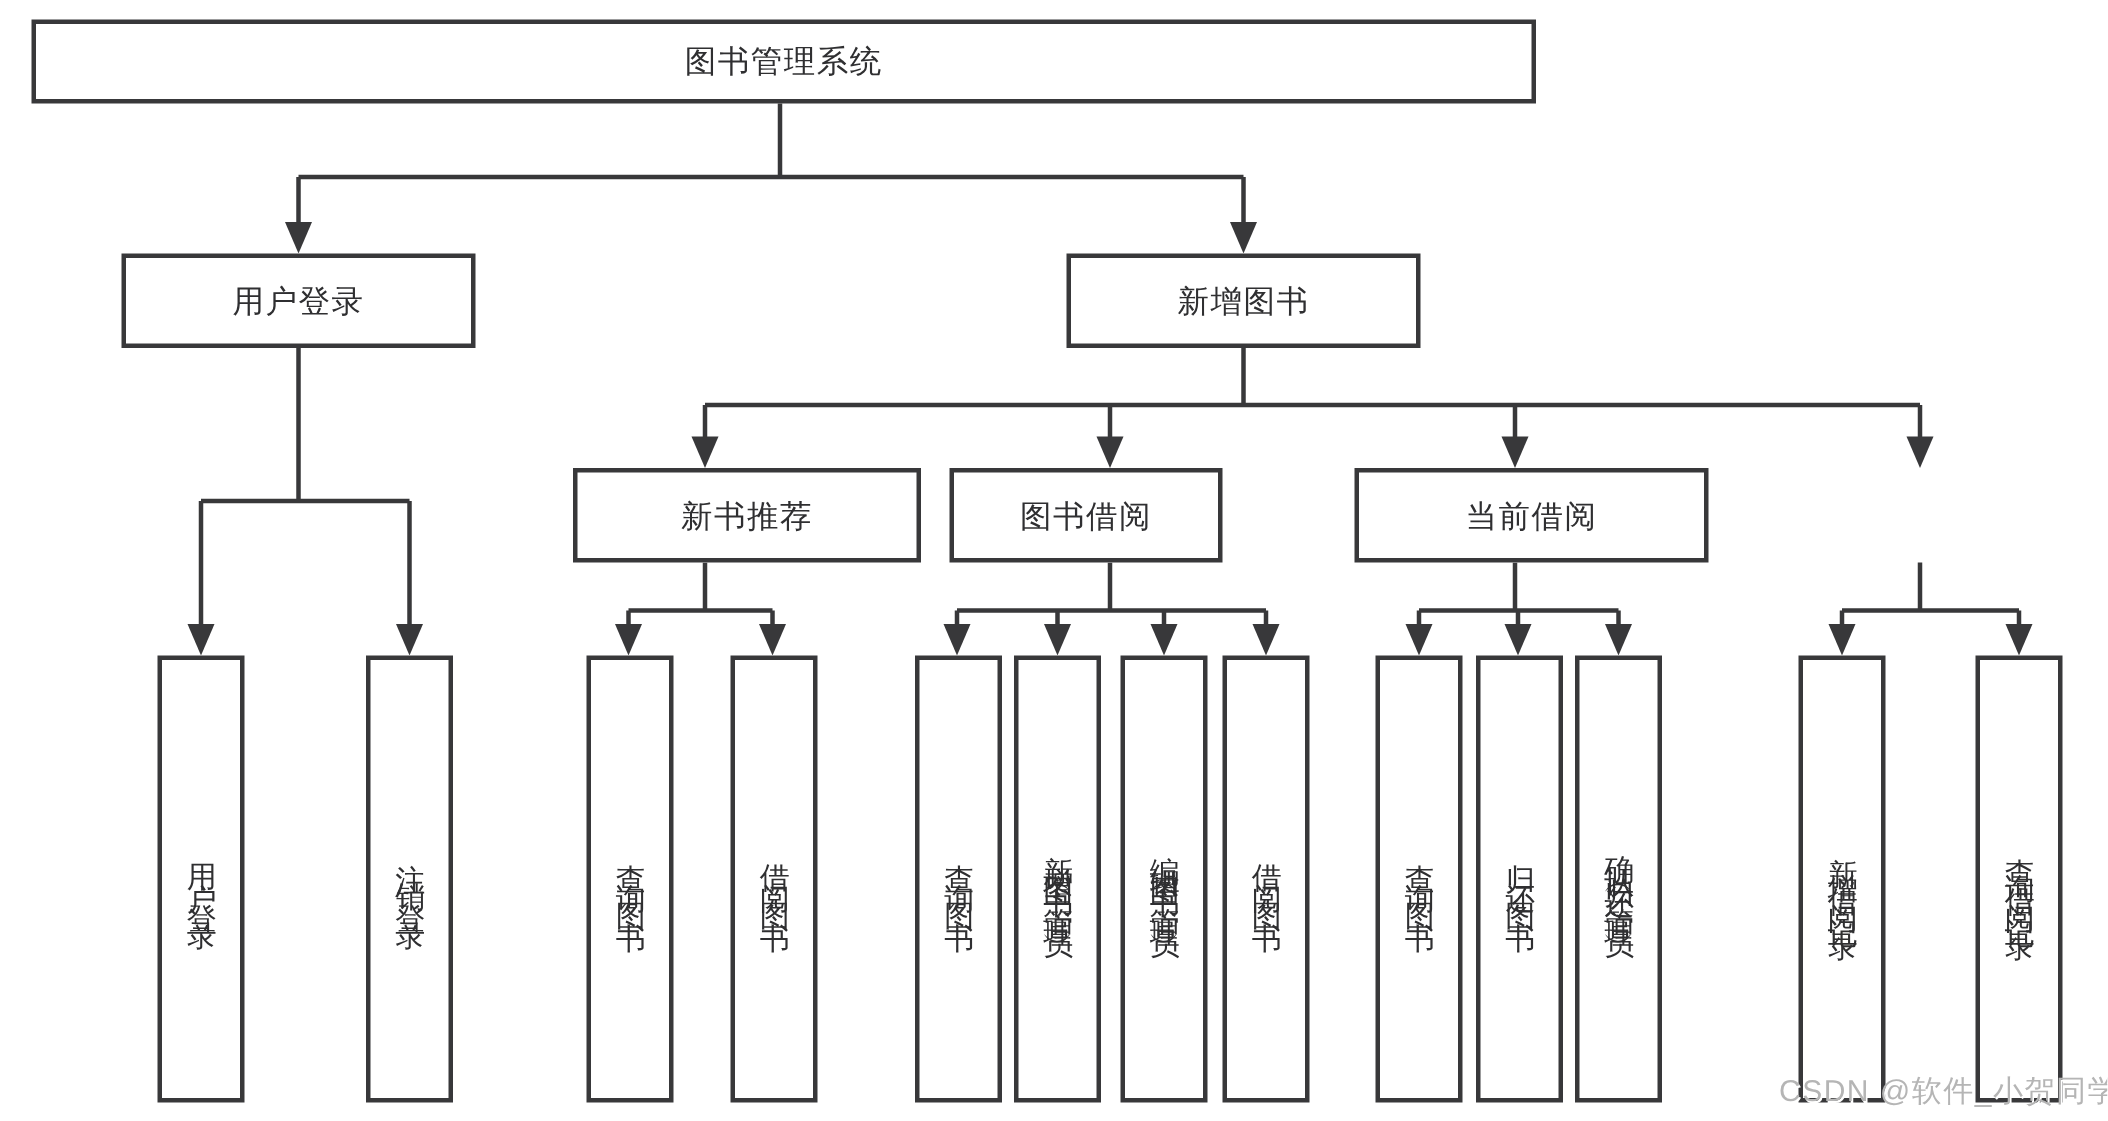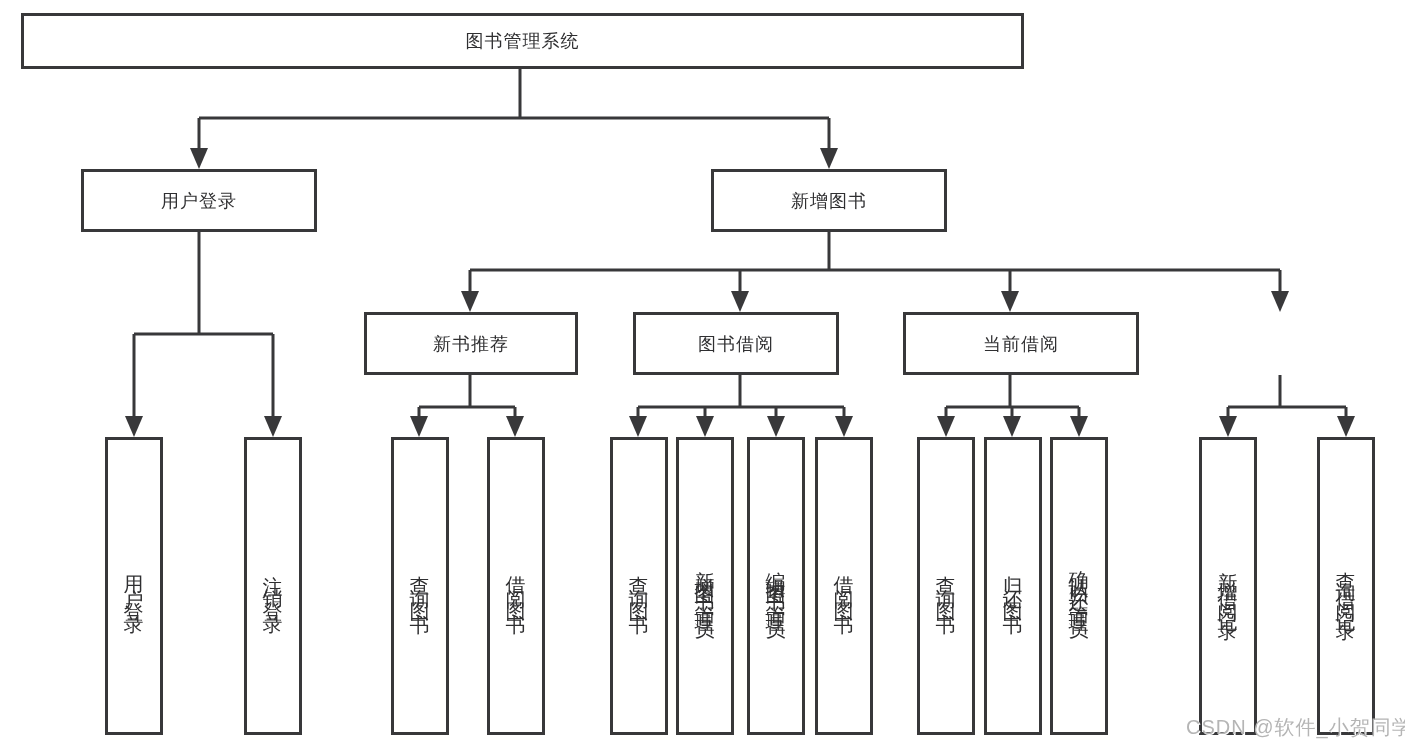--- a/index.html
+++ b/index.html
@@ -36,21 +36,21 @@
     background: #ffffff;
     border: 3px solid #38383a;
     box-sizing: border-box;
     display: flex;
     align-items: center;
     justify-content: center;
     color: #2f2f31;
     text-align: center;
   }
   .node.h {
-    font-size: 18px;
+    font-size: 21px;
     letter-spacing: 1px;
   }
   .node.v {
     font-size: 20px;
   }
   .node.v .vtext {
     writing-mode: vertical-rl;
     text-orientation: mixed;
     line-height: 1;
   }
@@ -127,24 +127,24 @@
     <span>图书管理系统</span>
   </div>
 
   <div class="node h" style="left:81px; top:169px; width:236px; height:63px;">
     <span>用户登录</span>
   </div>
   <div class="node h" style="left:711px; top:169px; width:236px; height:63px;">
     <span>新增图书</span>
   </div>
 
-  <div class="node h" style="left:364px; top:312px; width:214px; height:63px;">
+  <div class="node h" style="left:382px; top:312px; width:232px; height:63px;">
     <span>新书推荐</span>
   </div>
-  <div class="node h" style="left:633px; top:312px; width:206px; height:63px;">
+  <div class="node h" style="left:633px; top:312px; width:182px; height:63px;">
     <span>图书借阅</span>
   </div>
   <div class="node h" style="left:903px; top:312px; width:236px; height:63px;">
     <span>当前借阅</span>
   </div>
 
   <div class="node v ls-s" style="left:105px; top:437px; width:58px; height:298px;">
     <span class="vtext">用户登录</span>
   </div>
   <div class="node v ls-s" style="left:244px; top:437px; width:58px; height:298px;">

